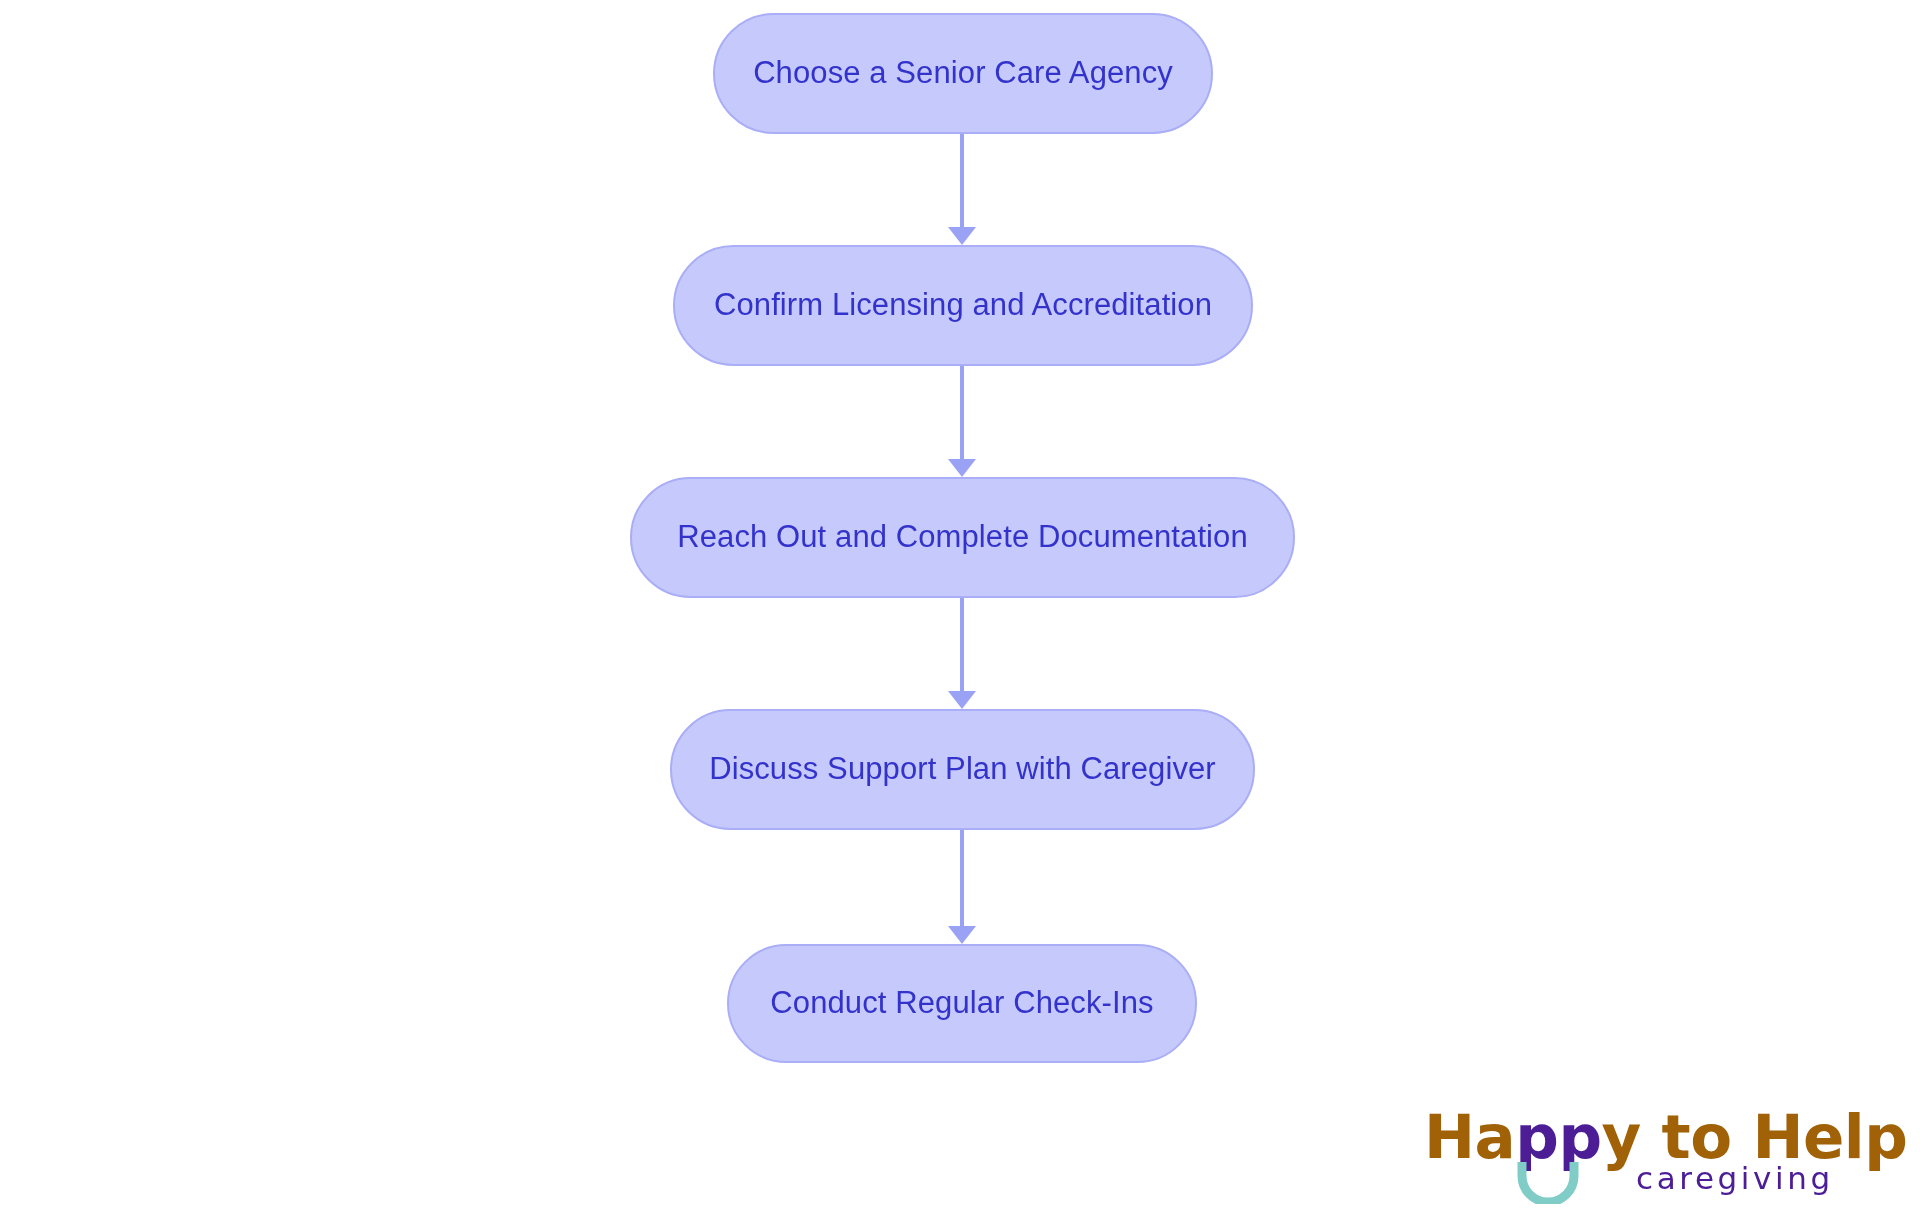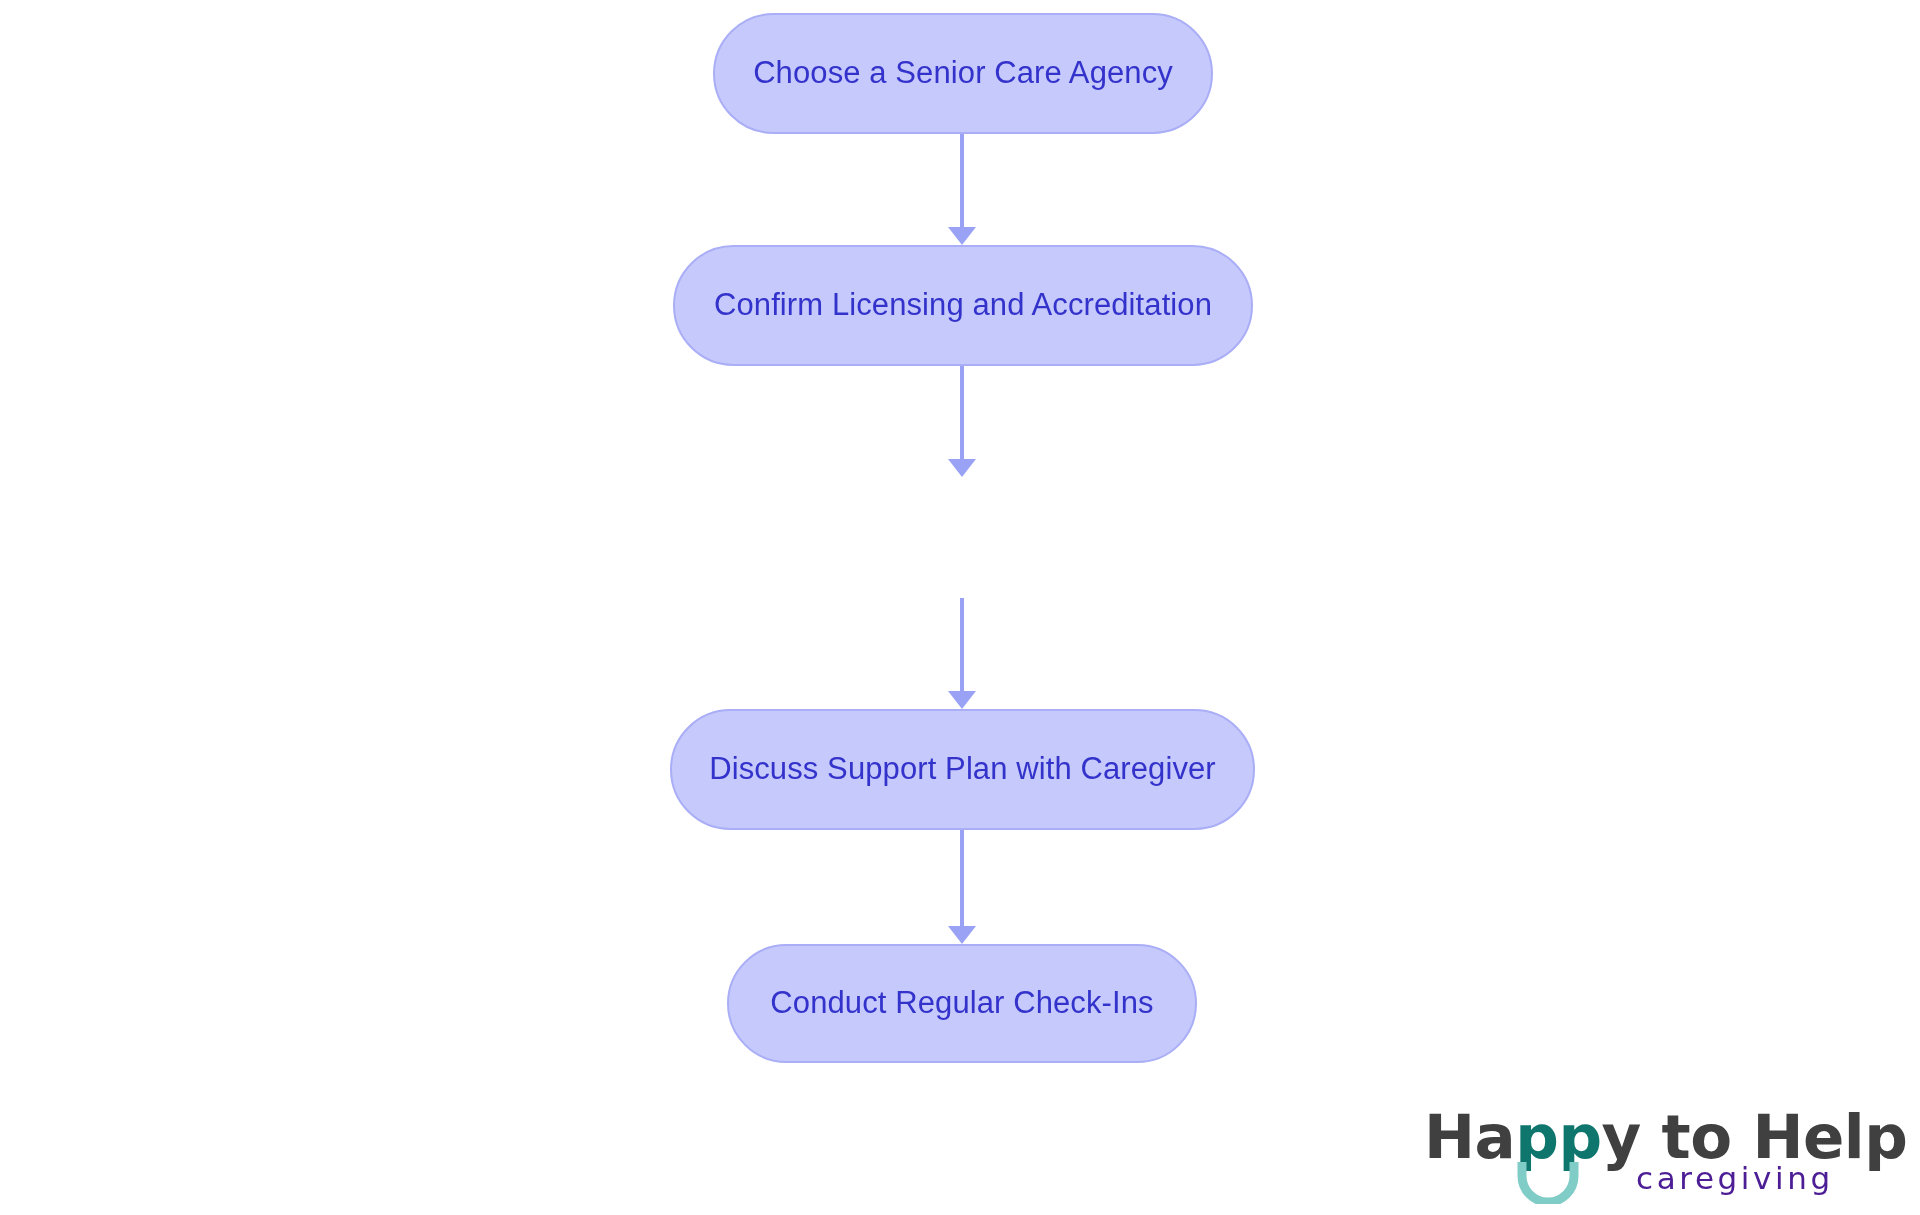--- a/index.html
+++ b/index.html
@@ -74,22 +74,22 @@
     position: absolute;
     left: 0;
     top: 0;
     font-family: "DejaVu Sans", sans-serif;
     font-weight: bold;
     font-size: 61px;
     letter-spacing: -0.5px;
     line-height: 1;
     white-space: nowrap;
   }
-  .logo-coral { color: #404040; }
-  .logo-teal  { color: #0f766e; margin-top: 12px; }
+  .logo-coral { color: #a16207; }
+  .logo-teal  { color: #4c1d95; margin-top: 12px; }
 
   #logo-smile-arc {
     position: absolute;
     left: 93px;
     top: 52px;
     width: 62px;
     height: 46px;
   }
 
   .logo-tagline {
@@ -134,20 +134,23 @@
   </svg>
 
   <div class="flow-node node-1">
     <span class="flow-node-label">Choose a Senior Care Agency</span>
   </div>
 
   <div class="flow-node node-2">
     <span class="flow-node-label">Confirm Licensing and Accreditation</span>
   </div>
 
+  <div class="flow-node node-3">
+    <span class="flow-node-label">Reach Out and Complete Documentation</span>
+  </div>
 
   <div class="flow-node node-5">
     <span class="flow-node-label">Conduct Regular Check-Ins</span>
   </div>
 
   <div class="flow-node node-4">
     <span class="flow-node-label">Discuss Support Plan with Caregiver</span>
   </div>
 
   <div id="brand-logo">

